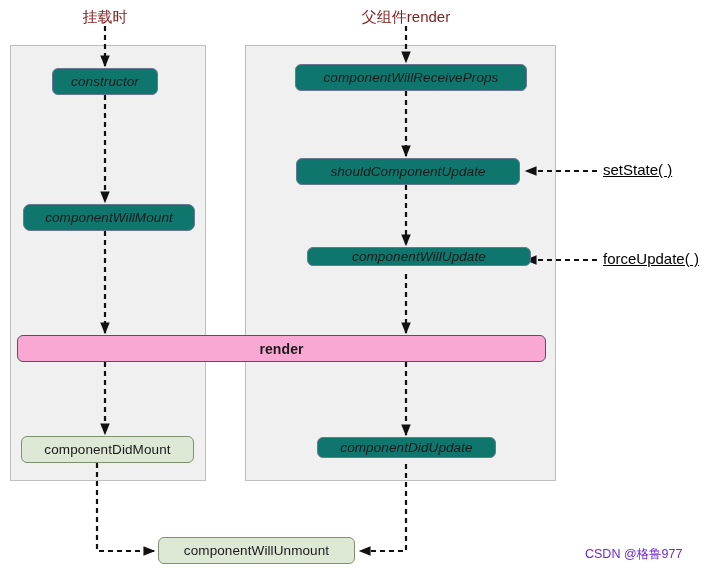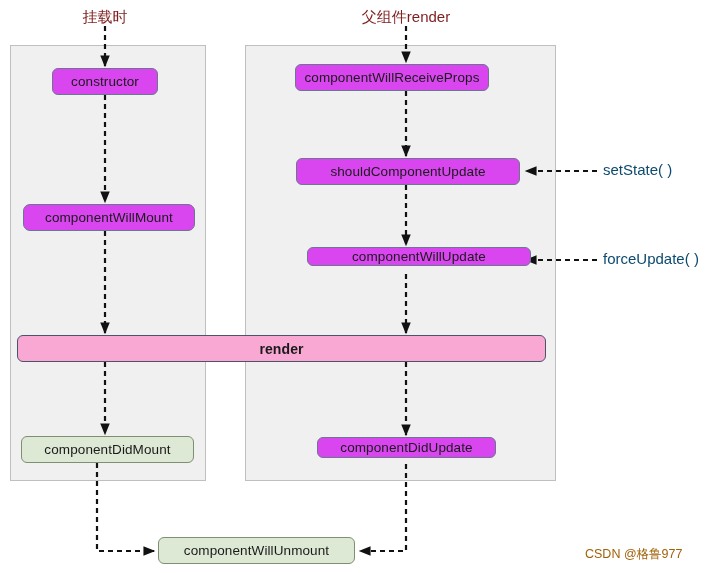--- a/index.html
+++ b/index.html
@@ -46,43 +46,45 @@
     border-radius: 6px;
     display: flex;
     align-items: center;
     justify-content: center;
     font-size: 13.5px;
     color: #1a1a1a;
     white-space: nowrap;
     letter-spacing: 0.1px;
   }
   .node.blue {
-    background: #d946ef;
+    background: #0f766e;
     border: 1.4px solid #6b7790;
+    font-style: italic;
   }
   .node.green {
     background: #dde8d5;
     border: 1.4px solid #7f8f72;
   }
   .node.render {
     background: #f9a8d4;
     border: 1.4px solid #4a5568;
     font-weight: bold;
     font-size: 14px;
   }
   .side-label {
     position: absolute;
     font-size: 15px;
-    color: #0c4a6e;
+    color: #000000;
     white-space: nowrap;
+    text-decoration: underline;
   }
   .watermark {
     position: absolute;
     font-size: 12.5px;
-    color: #a16207;
+    color: #6d28d9;
     white-space: nowrap;
   }
 </style>
 </head>
 <body>
 
 <div id="canvas">
 
   <div class="panel" style="left:10px; top:45px; width:196px; height:436px;"></div>
   <div class="panel" style="left:245px; top:45px; width:311px; height:436px;"></div>
@@ -116,21 +118,21 @@
 
   <div class="panel-title" style="left:55px; top:8px; width:100px;">挂载时</div>
   <div class="panel-title" style="left:336px; top:8px; width:140px;">父组件render</div>
 
   <div class="node blue" style="left:52px; top:68px; width:106px; height:27px;">constructor</div>
 
   <div class="node blue" style="left:23px; top:204px; width:172px; height:27px;border-radius:7px;">componentWillMount</div>
 
   <div class="node green" style="left:21px; top:436px; width:173px; height:27px;">componentDidMount</div>
 
-  <div class="node blue" style="left:295px; top:64px; width:194px; height:27px;">componentWillReceiveProps</div>
+  <div class="node blue" style="left:295px; top:64px; width:232px; height:27px;">componentWillReceiveProps</div>
 
   <div class="node blue" style="left:296px; top:158px; width:224px; height:27px;">shouldComponentUpdate</div>
 
   <div class="node blue" style="left:296px; top:247px; width:224px; height:19px;margin-left:11px;">componentWillUpdate</div>
 
   <div class="node render" style="left:17px; top:335px; width:529px; height:27px;">render</div>
 
   <div class="node blue" style="left:317px; top:437px; width:179px; height:21px;">componentDidUpdate</div>
 
   <div class="node green" style="left:158px; top:537px; width:197px; height:27px;">componentWillUnmount</div>

